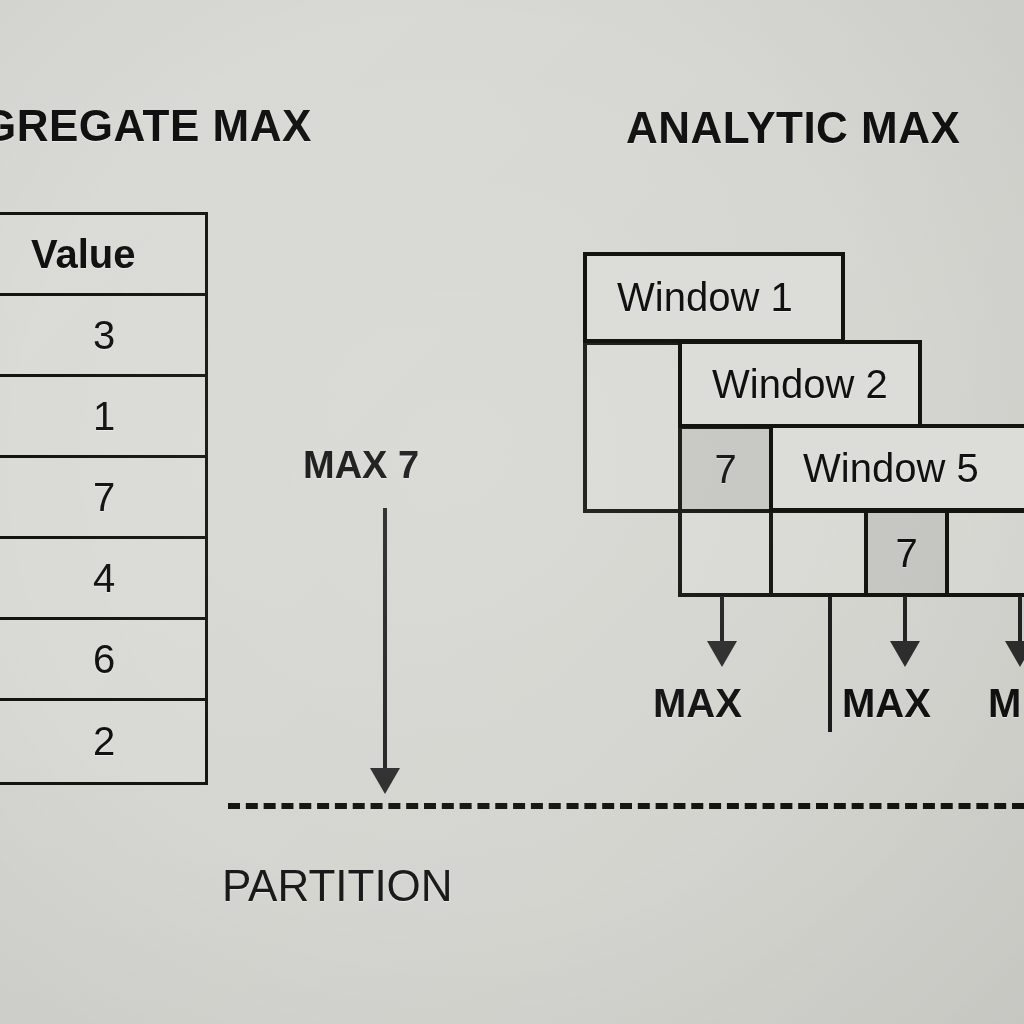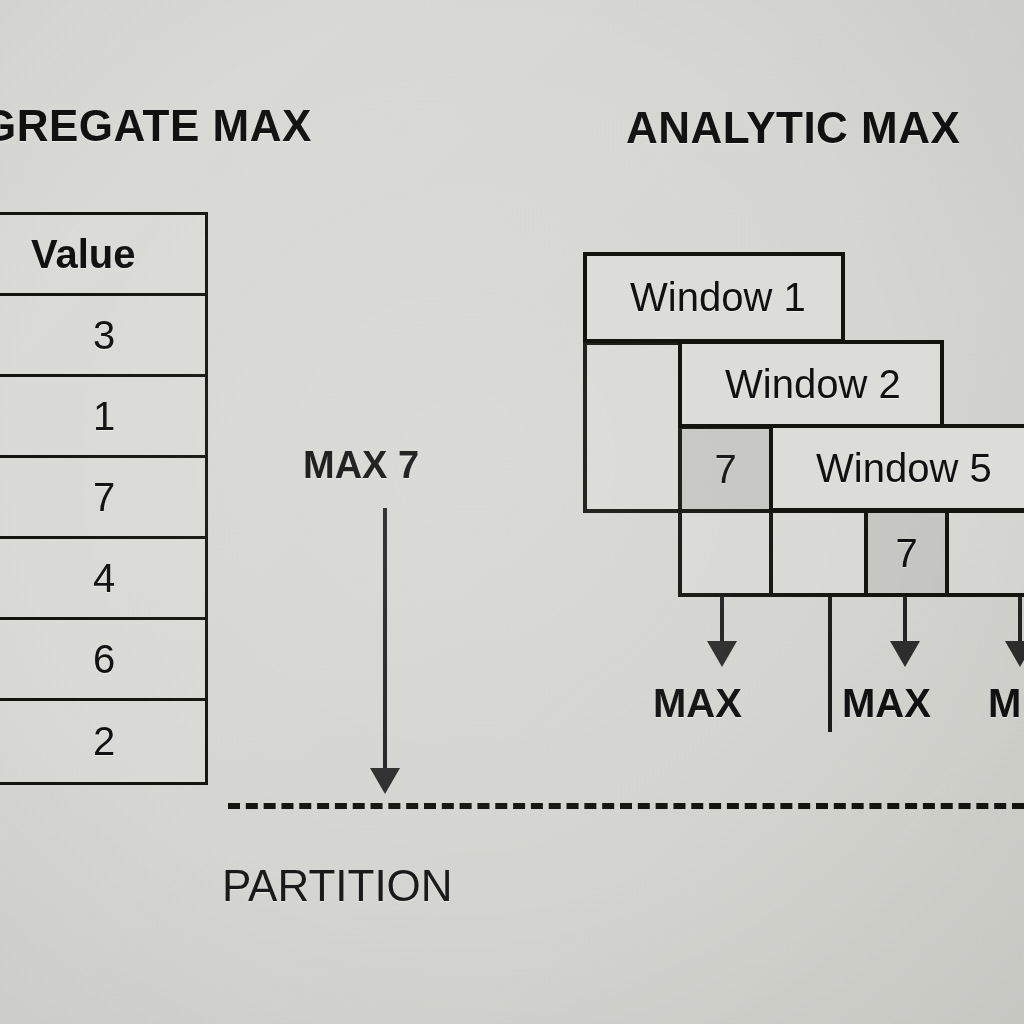--- a/index.html
+++ b/index.html
@@ -136,21 +136,21 @@
     box-sizing: border-box;
     border: 4px solid #14140f;
     background: #dcdcd8;
     display: flex;
     align-items: center;
   }
   .winbox .wintext {
     font-size: 40px;
     color: #111;
     white-space: nowrap;
-    padding-left: 43px;
+    padding-left: 30px;
     text-shadow: 0 1px 1px rgba(255,255,255,.5);
   }
 
   
   #vignette {
     position: absolute;
     inset: 0;
     pointer-events: none;
     background: radial-gradient(ellipse at 45% 45%, rgba(255,255,255,0.10) 0%, rgba(0,0,0,0.0) 55%, rgba(0,0,0,0.055) 100%);
   }
@@ -208,21 +208,21 @@
   <div class="gridcell shaded" style="left:864px; top:509px; width:85px; height:88px;">
     <span class="cellnum">7</span>
   </div>
 
   <div class="gridcell" style="left:945px; top:509px; width:110px; height:88px;"></div>
 
   <div class="winbox" style="left:583px; top:252px; width:262px; height:91px; z-index:5;">
     <span class="wintext">Window 1</span>
   </div>
 
-  <div class="winbox" style="left:678px; top:340px; width:266px; height:88px; z-index:6;">
+  <div class="winbox" style="left:678px; top:340px; width:244px; height:88px; z-index:6;">
     <span class="wintext">Window 2</span>
   </div>
 
   <div class="winbox" style="left:769px; top:424px; width:290px; height:88px; z-index:7;">
     <span class="wintext">Window 5</span>
   </div>
 
   <div class="arrow-shaft" style="left:720px; top:596px; height:48px;"></div>
   <div class="arrow-head" style="left:707px; top:641px;"></div>
 

